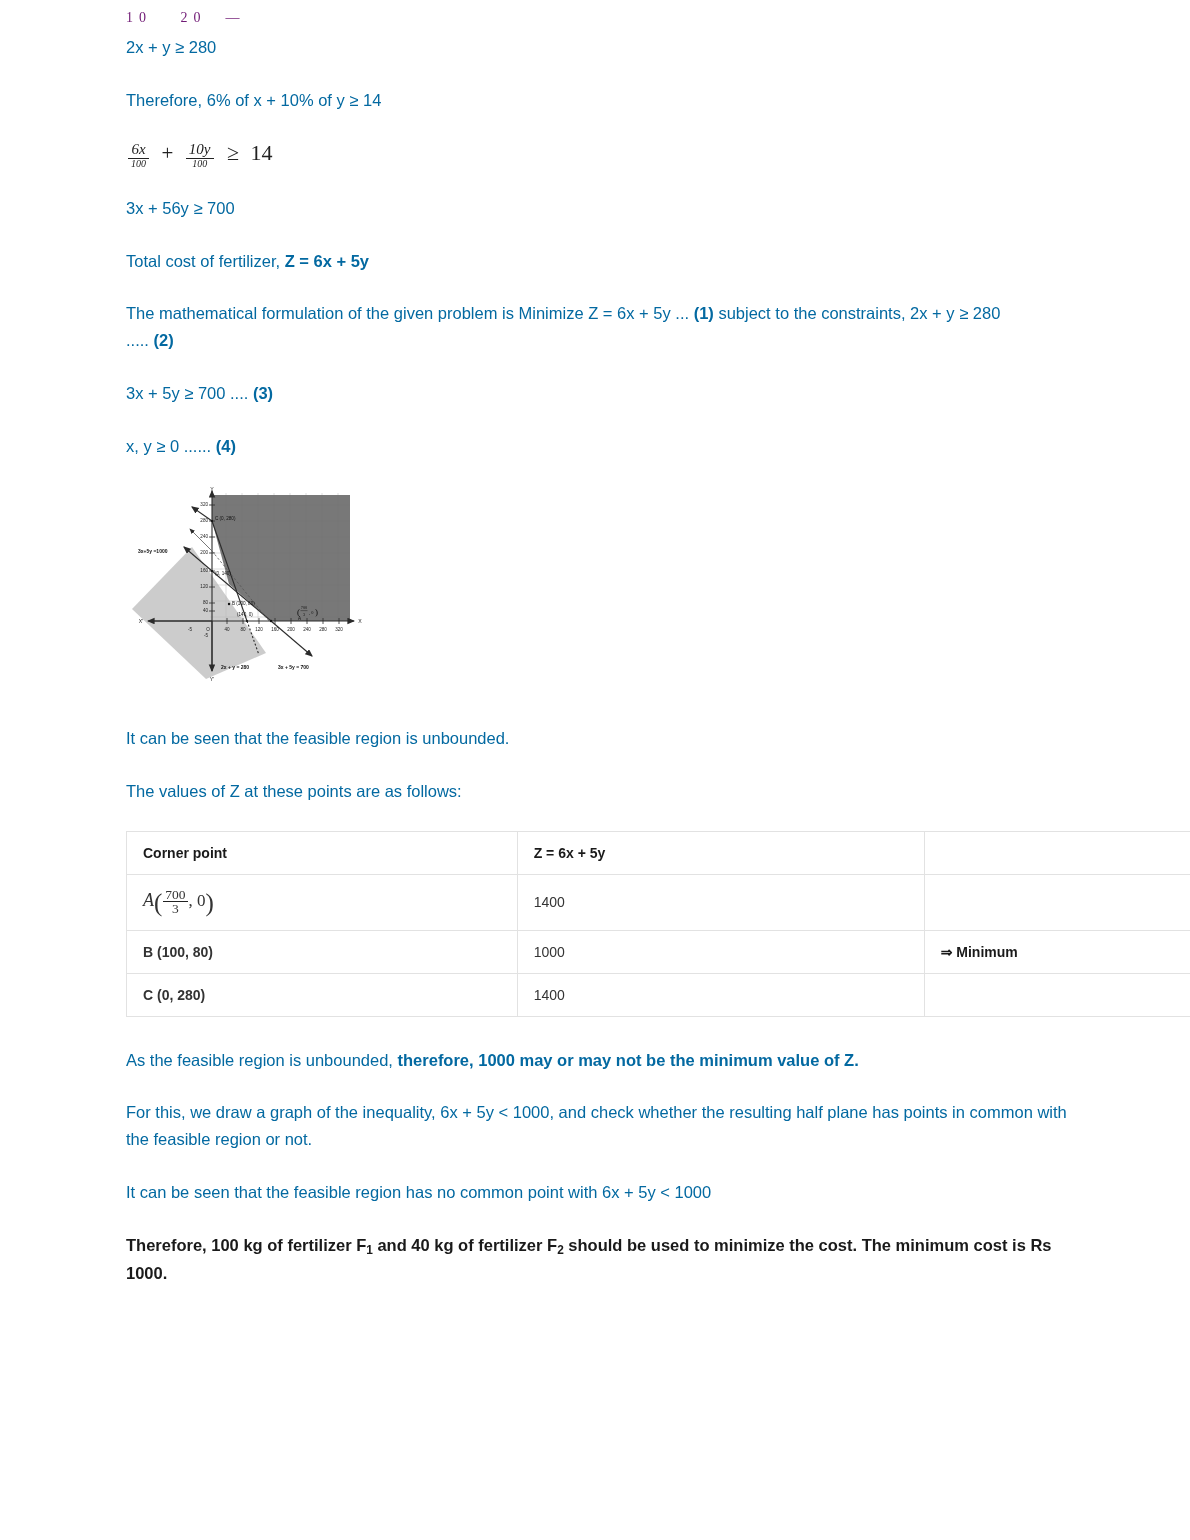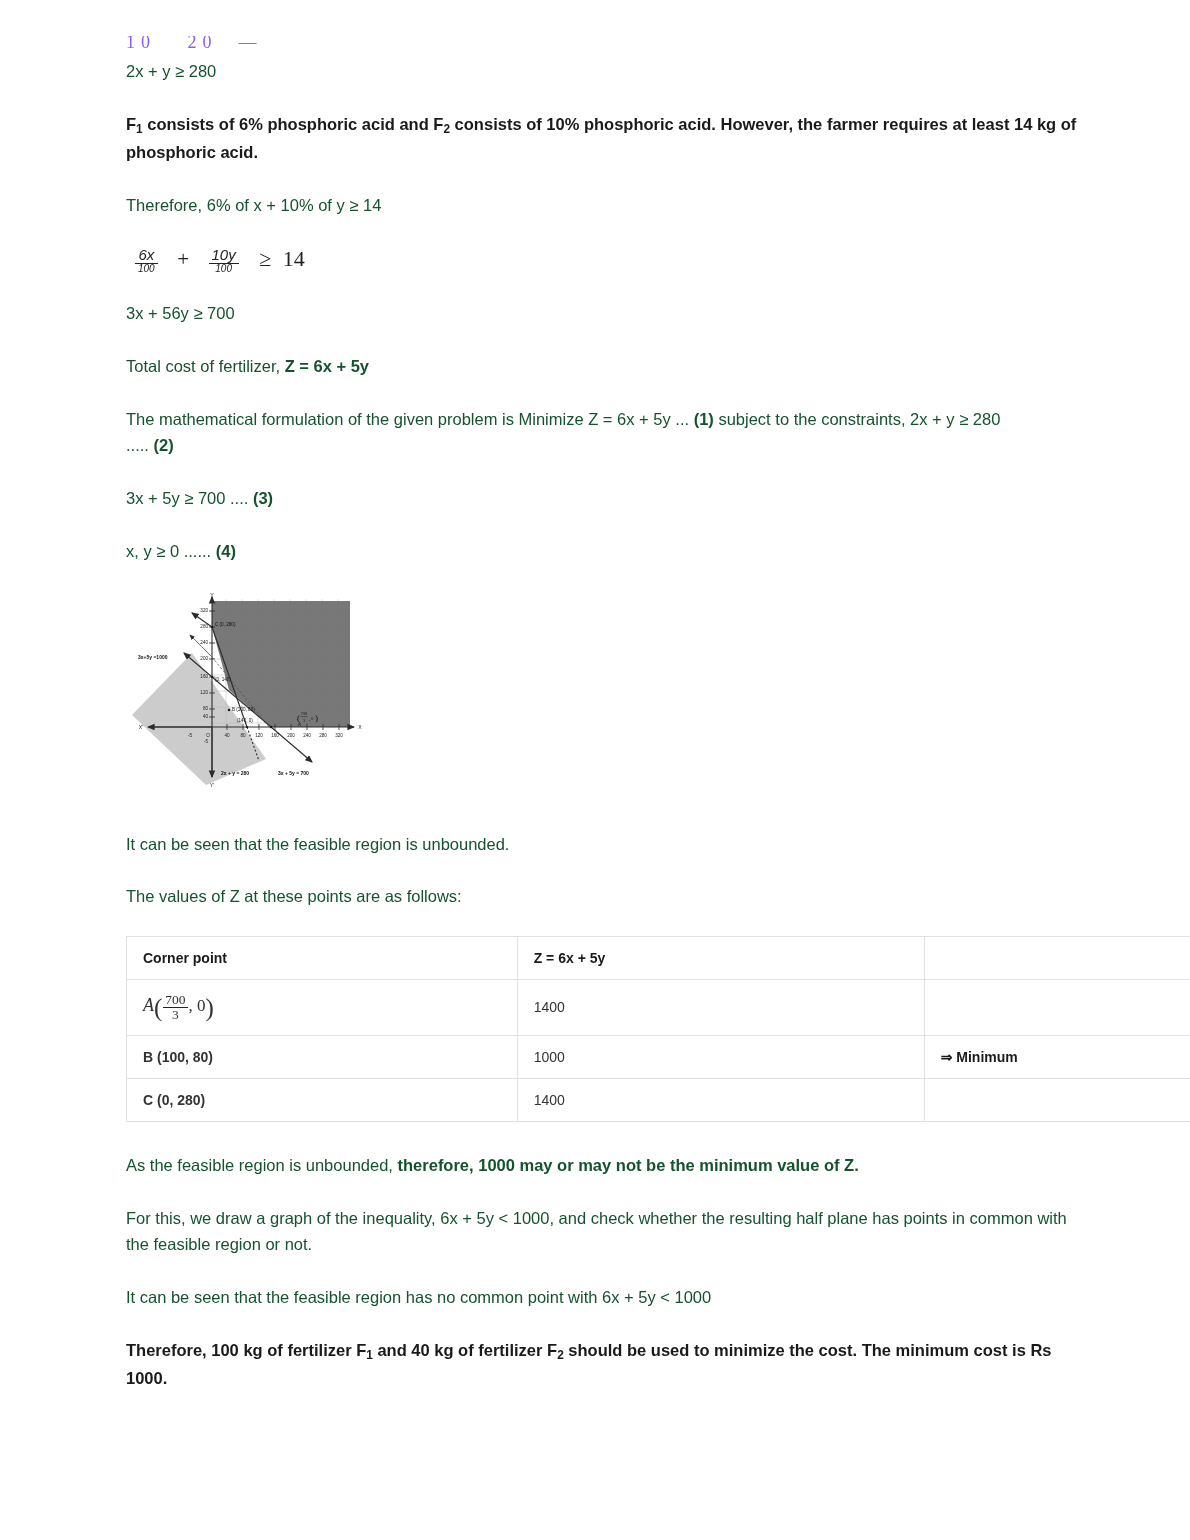--- a/index.html
+++ b/index.html
@@ -14,53 +14,53 @@
     color: #222222;
     overflow: hidden;
     position: relative;
   }
   .page {
     padding: 0 95px 0 126px;
     box-sizing: border-box;
     width: 1190px;
   }
   .clipped-top {
-    font-size: 18px;
-    color: #8b5cf6;
+    font-size: 14px;
+    color: #701a75;
     letter-spacing: 6px;
     height: 22px;
     overflow: hidden;
     line-height: 12px;
-    margin-top: 36px;
+    margin-top: 12px;
     font-family: "Liberation Serif", serif;
     white-space: pre;
   }
   p.para {
     font-size: 16.5px;
     line-height: 1.62;
     margin: 0 4px 26px 0;
-    color: #14532d;
+    color: #0369a1;
   }
   .bold { font-weight: bold; }
   p.bold-para {
     font-size: 16.5px;
     line-height: 1.62;
     margin: 0 0 26px 0;
     font-weight: bold;
     color: #1a1a1a;
   }
   sub { font-size: 0.72em; vertical-align: -0.28em; }
   .mathfrac {
     display: inline-block;
     vertical-align: middle;
     text-align: center;
-    font-family: Liberation Sans, sans-serif;
+    font-family: Liberation Serif, serif;
     font-style: italic;
     line-height: 1.05;
-    margin: 0 9px;
+    margin: 0 2px;
   }
   .mathfrac .num { display: block; font-size: 15px; padding: 0 3px; }
   .mathfrac .den { display: block; font-size: 10px; border-top: 1.3px solid #222; padding: 0 3px; }
   .mathline {
     font-family: "Liberation Serif", serif;
     font-size: 22px;
     margin: 0 0 26px 0;
     line-height: 1.3;
   }
   .mathline .op { font-style: normal; padding: 0 5px; font-size: 21px;}
@@ -118,21 +118,20 @@
 </style>
 </head>
 <body>
 
 <div class="page">
 
   <div class="clipped-top">10   20  —</div>
 
   <p class="para">2x + y ≥ 280</p>
 
-  <p class="bold-para"><span>F</span><sub>1</sub><span> consists of 6% phosphoric acid and F</span><sub>2</sub><span> consists of 10% phosphoric acid. However, the farmer requires at least 14 kg of phosphoric acid.</span></p>
 
   <p class="para">Therefore, 6% of x + 10% of y ≥ 14</p>
 
   <div class="mathline">
     <span class="mathfrac">
       <span class="num">6x</span>
       <span class="den">100</span>
     </span>
     <span class="op">+</span>
     <span class="mathfrac">

